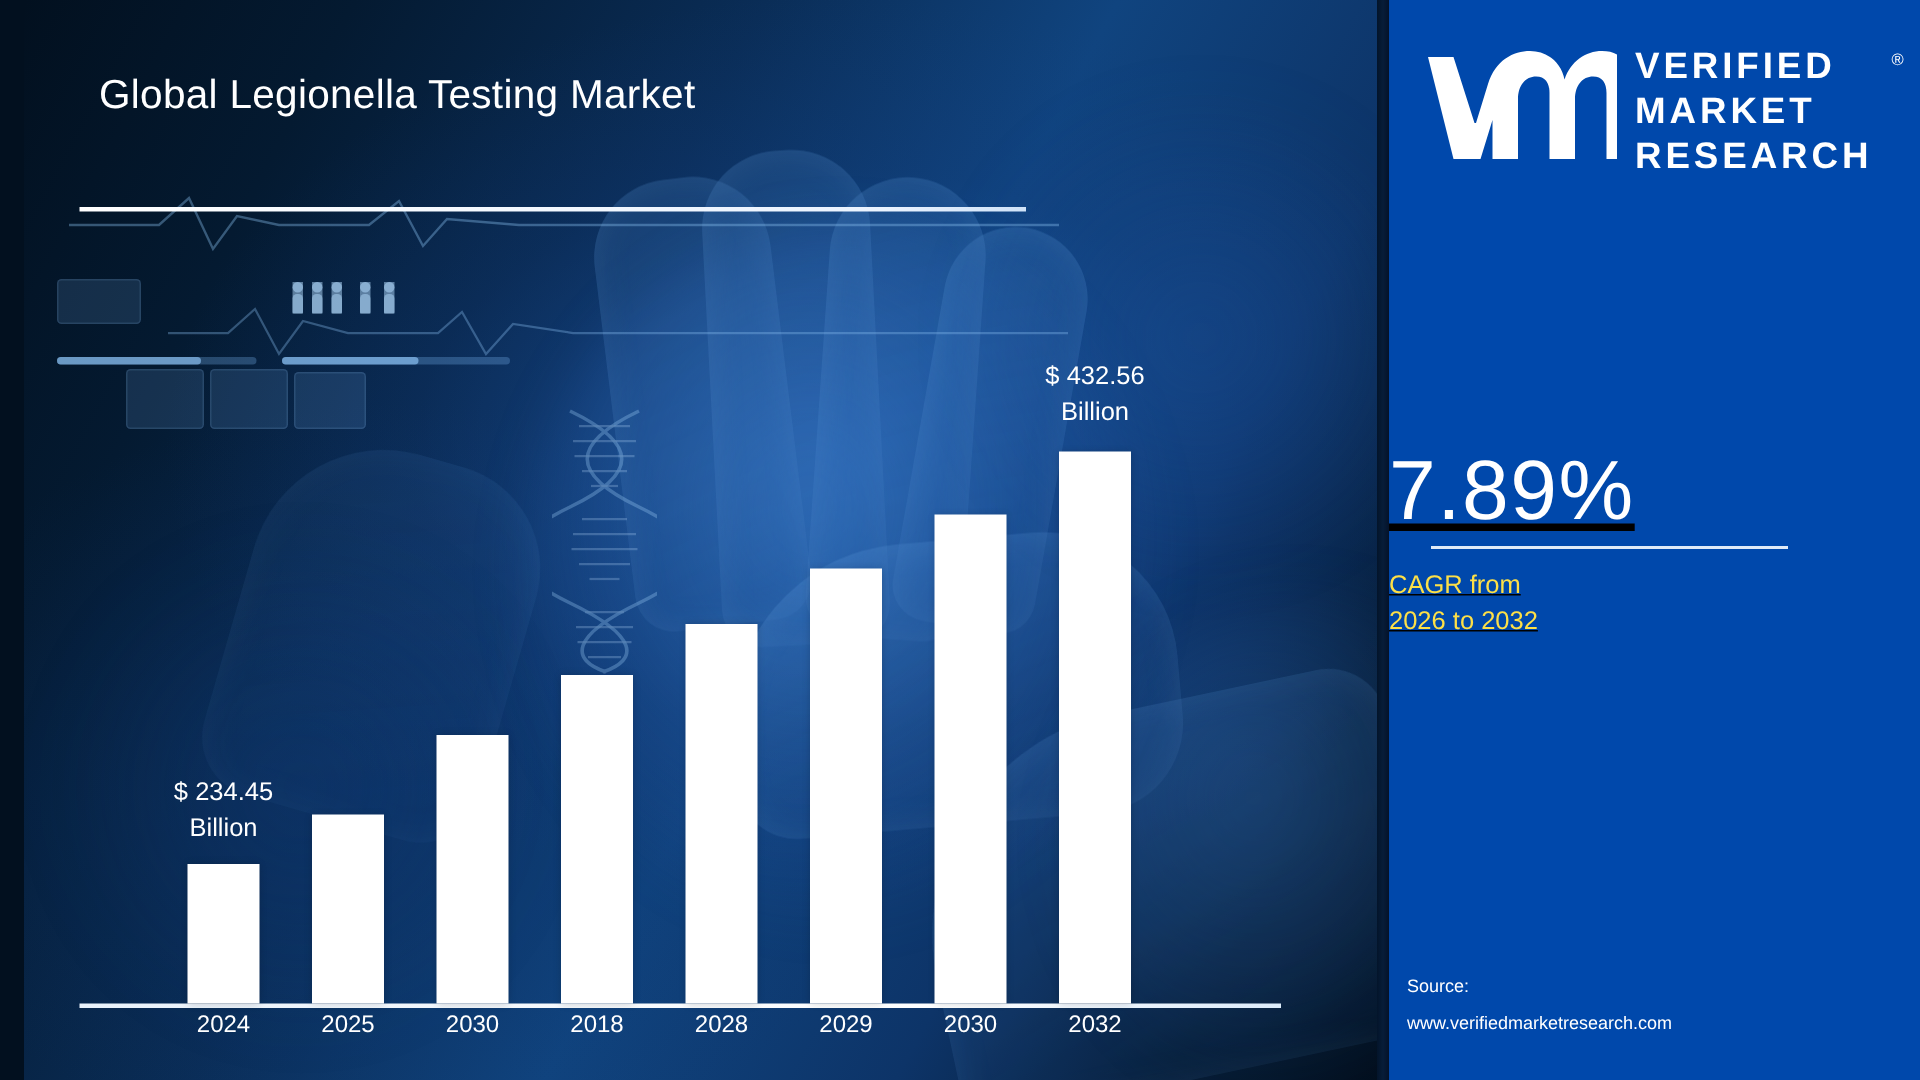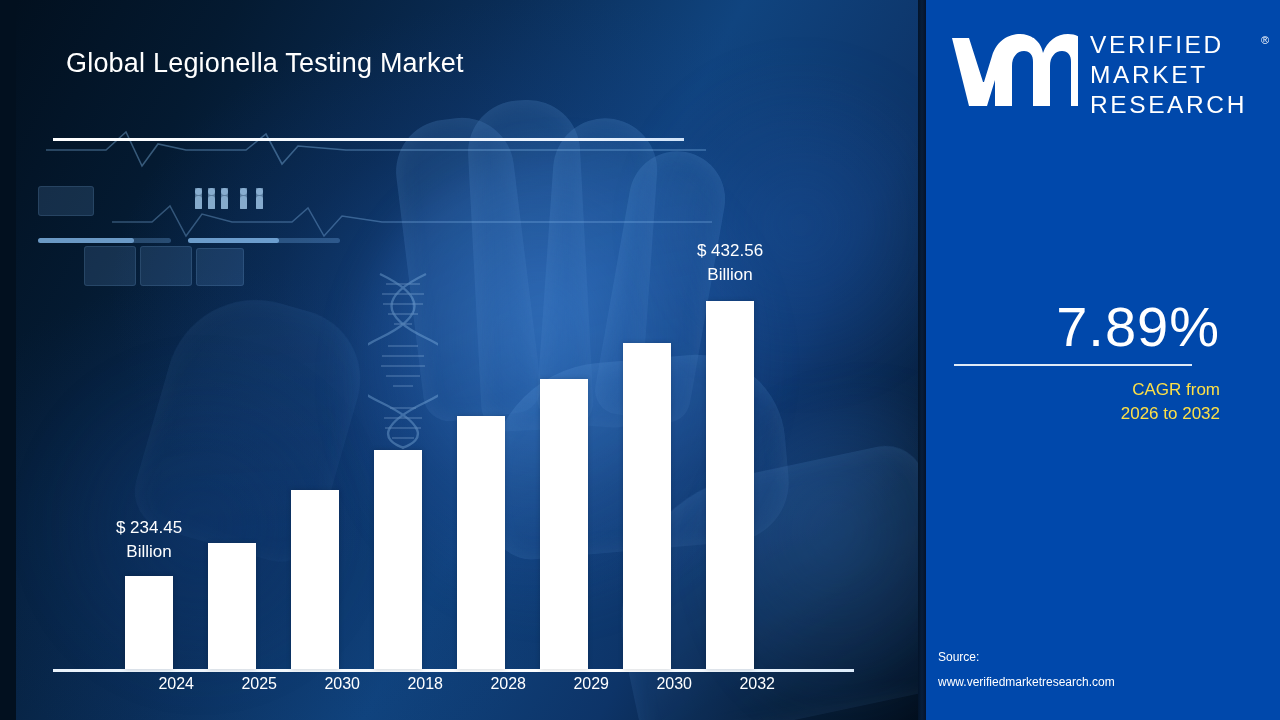--- a/index.html
+++ b/index.html
@@ -60,37 +60,37 @@
     background:linear-gradient(90deg,#ffffff,#eaf3ff 85%,#cfe2f8);}
 
   
   #plot{position:absolute;left:0;top:0;width:920px;height:720px;}
   #axis-line{position:absolute;left:37px;top:669px;width:801px;height:3px;
     background:linear-gradient(90deg,#e9f2fb,#ffffff 70%,#dcebfa);}
   .bar{position:absolute;width:48px;background:#ffffff;
        box-shadow:0 0 5px rgba(0,0,0,.18);}
   .bar-value{position:absolute;width:130px;text-align:center;color:#ffffff;
        font-size:17px;line-height:24px;}
-  .tick{position:absolute;width:90px;text-align:right;color:#ffffff;
+  .tick{position:absolute;width:90px;text-align:center;color:#ffffff;
        font-size:16px;top:675px;}
 
   
   #divider{position:absolute;left:918px;top:0;width:8px;height:720px;
     background:linear-gradient(90deg,#03142a,#071d39 50%,#04122a);}
 
   
   #brand-panel{position:absolute;left:926px;top:0;width:354px;height:720px;background:#0048ab;}
 
   #logo-row{position:absolute;left:12px;top:28px;width:330px;height:96px;}
   #logo-mark{position:absolute;left:12px;top:6px;width:128px;height:72px;}
   #logo-words{position:absolute;left:152px;top:2px;color:#fff;
-    font-size:24.5px;font-weight:normal;letter-spacing:2.6px;line-height:30px;}
+    font-size:24.5px;font-weight:bold;letter-spacing:2.6px;line-height:30px;}
   #logo-reg{position:absolute;left:323px;top:6px;color:#fff;font-size:11px;}
 
-  #cagr-block{position:absolute;left:0;top:296px;width:294px;text-align:right;}
+  #cagr-block{position:absolute;left:0;top:296px;width:294px;text-align:left;text-decoration:underline;}
   #cagr-value{color:#ffffff;font-size:56px;line-height:62px;letter-spacing:1px;}
   #cagr-rule{margin:6px auto 0;width:238px;height:2px;background:#dfeaf7;}
   #cagr-caption{margin-top:12px;color:#fde047;font-size:17px;line-height:24px;}
 
   #source-block{position:absolute;left:938px;top:645px;width:340px;color:#ffffff;
     font-size:12px;line-height:25px;}
   #source-block div{white-space:nowrap;}
 </style>
 </head>
 <body>

